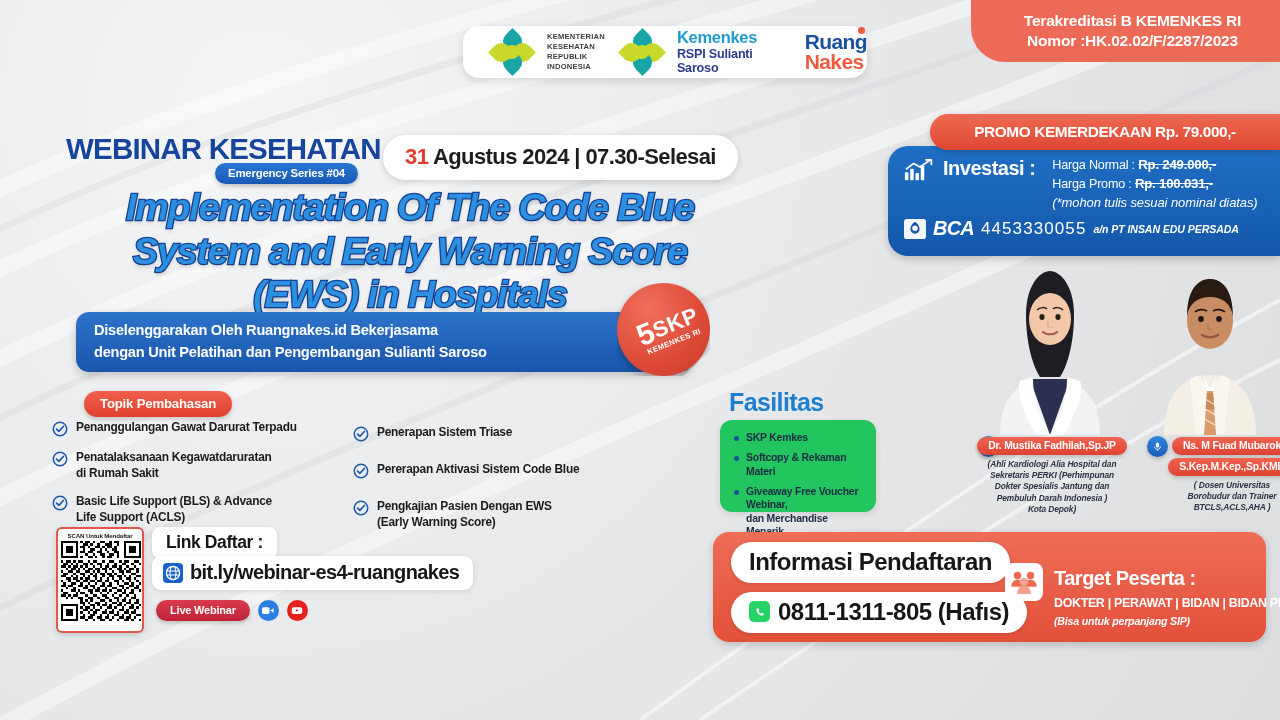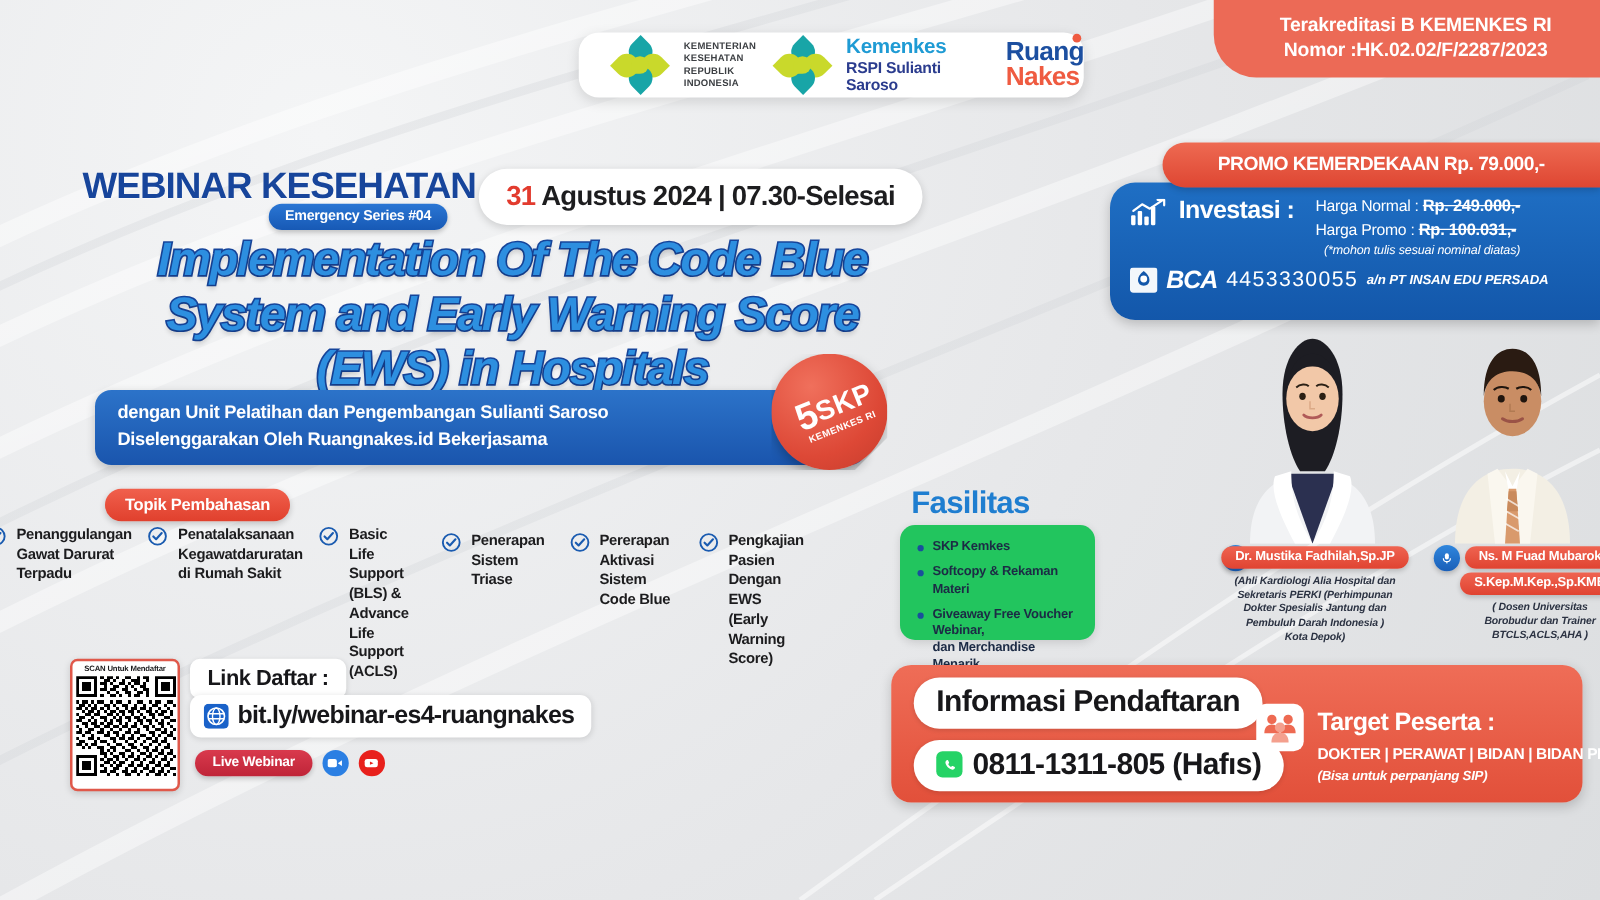--- a/index.html
+++ b/index.html
@@ -105,21 +105,21 @@
   #skp .km { font-size:7.6px; font-weight:bold; color:#fff; letter-spacing:.4px; margin-top:-4px;}
 
   
   #topikBadge {
     position:absolute; left:84px; top:391px; z-index:4;
     background:linear-gradient(180deg,#f0604d 0%,#e0402d 100%);
     color:#fff; font-size:13.2px; font-weight:bold; padding:5px 16px 6px;
     border-radius:999px; letter-spacing:-.2px; box-shadow:0 2px 5px rgba(0,0,0,.2);
   }
   #topics { position:absolute; left:52px; top:420px; width:610px; z-index:4; display:flex; gap:26px; }
-  .topiccol { display:flex; flex-direction:row;justify-content:flex-end; }
+  .topiccol { display:flex; flex-direction:column; }
   .topiccol.c1 { width:275px; gap:13px; }
   .topiccol.c2 { width:290px; gap:20px; padding-top:5px; }
   .topicrow { display:flex; gap:8px; align-items:flex-start; }
   .chk { flex:none; width:16px; height:16px; margin-top:1px; }
   .topictxt { font-size:11.9px; font-weight:bold; color:#1c1c1e; line-height:1.32; letter-spacing:-.25px; }
 
   
   #promo {
     position:absolute; left:930px; top:114px; width:350px; height:36px; z-index:6;
     background:linear-gradient(180deg,#ee6a52 0%,#de4632 100%);
@@ -132,21 +132,21 @@
     position:absolute; left:888px; top:146px; width:392px; height:110px; z-index:5;
     background:linear-gradient(180deg,#1f6fc4 0%,#1357aa 100%);
     border-radius:20px 0 0 20px; color:#fff; padding:10px 14px 8px 16px;
     box-shadow:0 3px 9px rgba(0,0,0,.2);
   }
   .invrow { display:flex; align-items:flex-start; gap:9px; }
   .invicon { width:30px; height:24px; flex:none; margin-top:3px; }
   .invlabel { font-size:20px; font-weight:bold; letter-spacing:-.5px; margin-top:1px; white-space:nowrap;}
   .prices { margin-left:8px; font-size:12.6px; line-height:1.42; letter-spacing:-.2px; }
   .prices .strike { text-decoration:line-through; font-weight:bold; font-size:13.2px; }
-  .note { font-size:10px; font-style:italic; text-align:right; margin-top:0px; letter-spacing:-.1px;}
+  .note { font-size:13px; font-style:italic; text-align:right; margin-top:0px; letter-spacing:-.1px;}
   .bcarow { display:flex; align-items:center; gap:7px; margin-top:5px; }
   .bcalogo { width:22px; height:20px; flex:none; }
   .bcatxt { font-size:20px; font-weight:bold; font-style:italic; letter-spacing:-.8px; }
   .bcanum { font-size:17px; letter-spacing:1.1px; }
   .bcaan { font-size:10.6px; font-style:italic; font-weight:bold; letter-spacing:-.1px; }
 
   
   #fasilitasTitle {
     position:absolute; left:729px; top:388px; z-index:4;
     font-size:25px; font-weight:bold; color:#1f7ed0; letter-spacing:-.6px;
@@ -317,22 +317,22 @@
   <span>Agustus 2024 | 07.30-Selesai</span>
 </div>
 
 <div id="mainTitle">
   <div>Implementation Of The Code Blue</div>
   <div>System and Early Warning Score</div>
   <div>(EWS) in Hospitals</div>
 </div>
 
 <div id="organizer">
+  <div>Diselenggarakan Oleh Ruangnakes.id Bekerjasama</div>
   <div>dengan Unit Pelatihan dan Pengembangan Sulianti Saroso</div>
-  <div>Diselenggarakan Oleh Ruangnakes.id Bekerjasama</div>
 </div>
 
 <div id="skp">
   <div class="inner">
     <span class="n5">5</span><span class="sk">SKP</span>
     <div class="km">KEMENKES RI</div>
   </div>
 </div>
 
 <div id="topikBadge">Topik Pembahasan</div>

